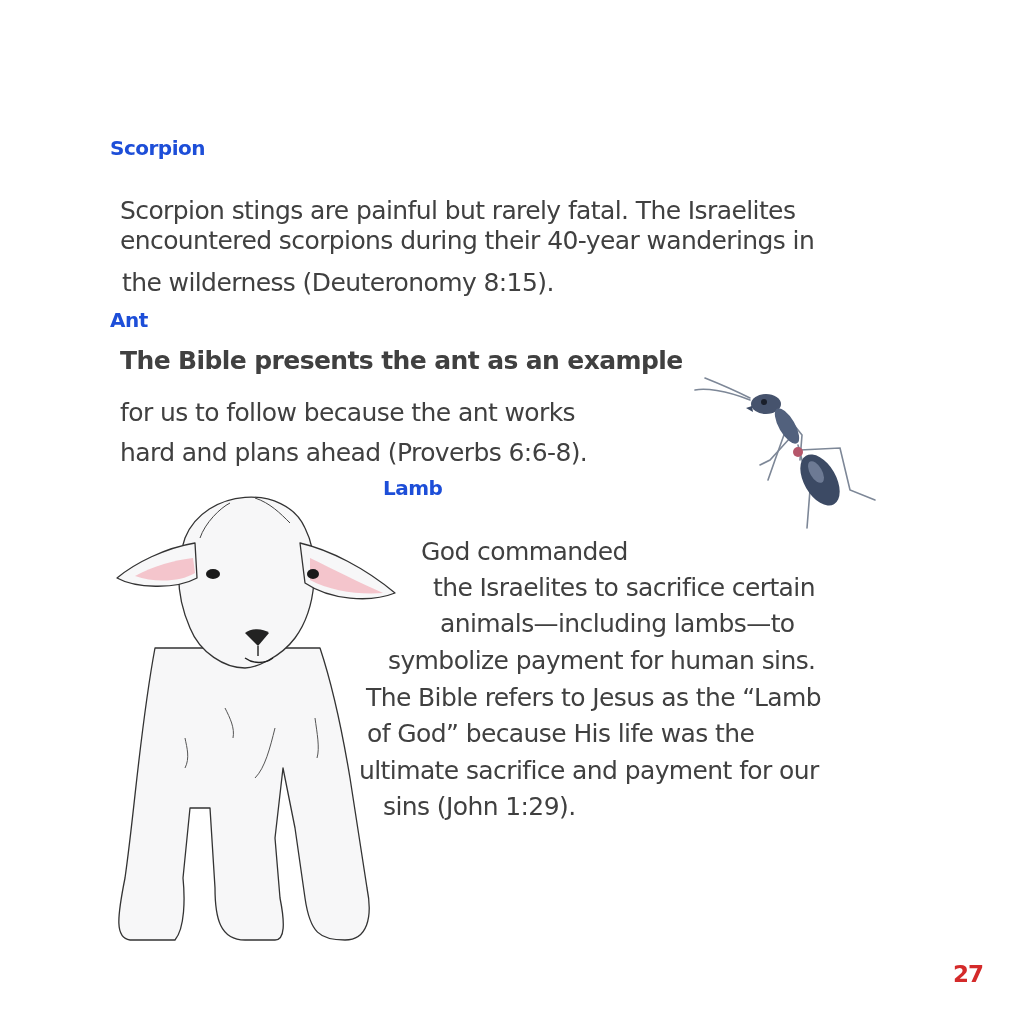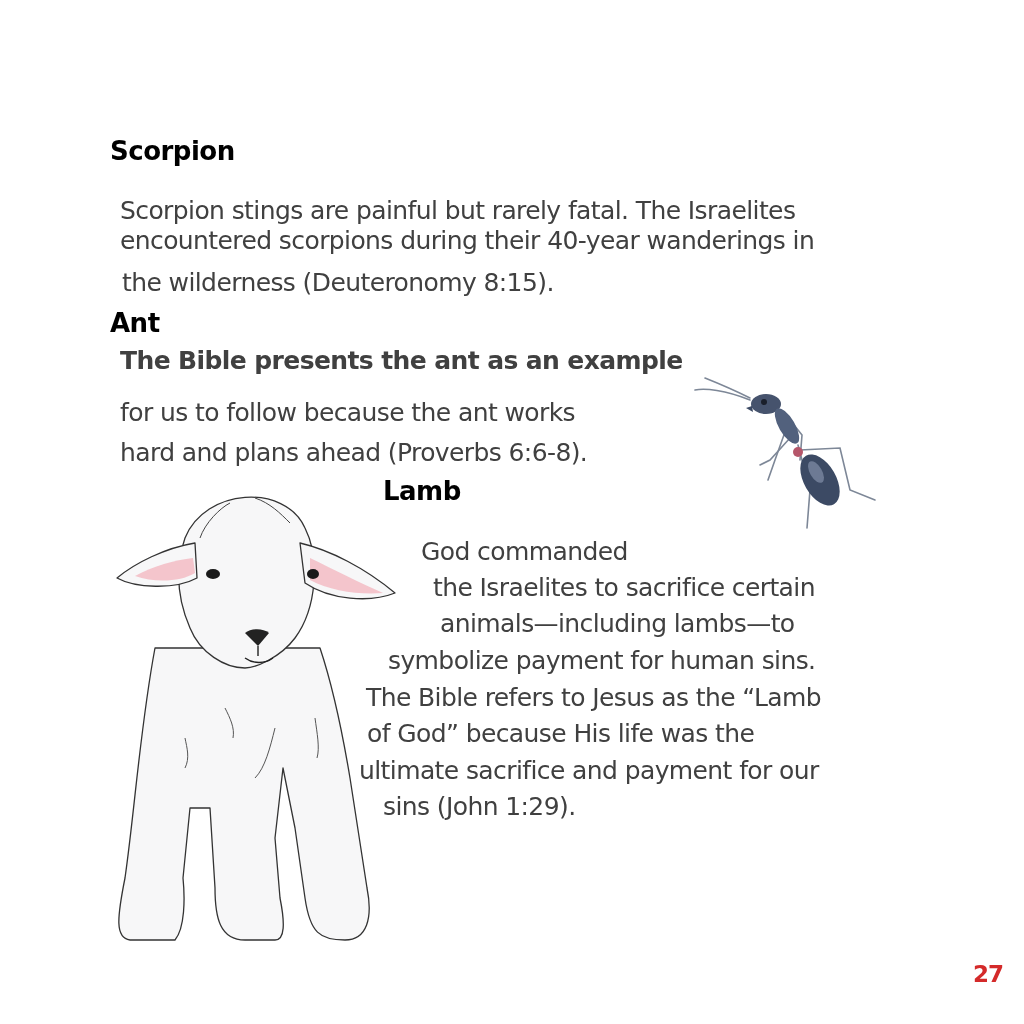--- a/index.html
+++ b/index.html
@@ -1,23 +1,23 @@
 <!DOCTYPE html>
 <html><head>
 <meta charset="utf-8">
 <style>
   html, body { margin:0; padding:0; background:#ffffff; }
   body { width:1024px; height:1024px; position:relative; overflow:hidden;
          font-family:"DejaVu Sans", sans-serif; color:#111; }
   .heading { position:absolute; font-family:"DejaVu Sans", sans-serif; font-weight:bold;
-             font-size:26px; letter-spacing:-0.5px; color:#000000; margin:0; }
+             font-size:20px; letter-spacing:-0.5px; color:#1d4ed8; margin:0; }
   .line { position:absolute; font-family:"DejaVu Sans", sans-serif; font-size:25px;
           white-space:nowrap; color:#404040; letter-spacing:-0.6px; margin:10px; line-height:30px; }
   .page-num { position:absolute; left:953px; top:961px; font-family:"DejaVu Sans", sans-serif;
-              font-weight:bold; font-size:23px; letter-spacing:-1px;margin-left:20px; }
+              font-weight:bold; font-size:23px; letter-spacing:-1px; }
   svg { position:absolute; }
 </style>
 </head>
 <body>
 
 <h2 class="heading" style="left:110px; top:136px;">Scorpion</h2>
 <p class="line" style="left:110px; top:186px;">Scorpion stings are painful but rarely fatal. The Israelites</p>
 <p class="line" style="left:110px; top:216px;">encountered scorpions during their 40-year wanderings in</p>
 <p class="line" style="left:112px; top:258px;">the wilderness (Deuteronomy 8:15).</p>
 

